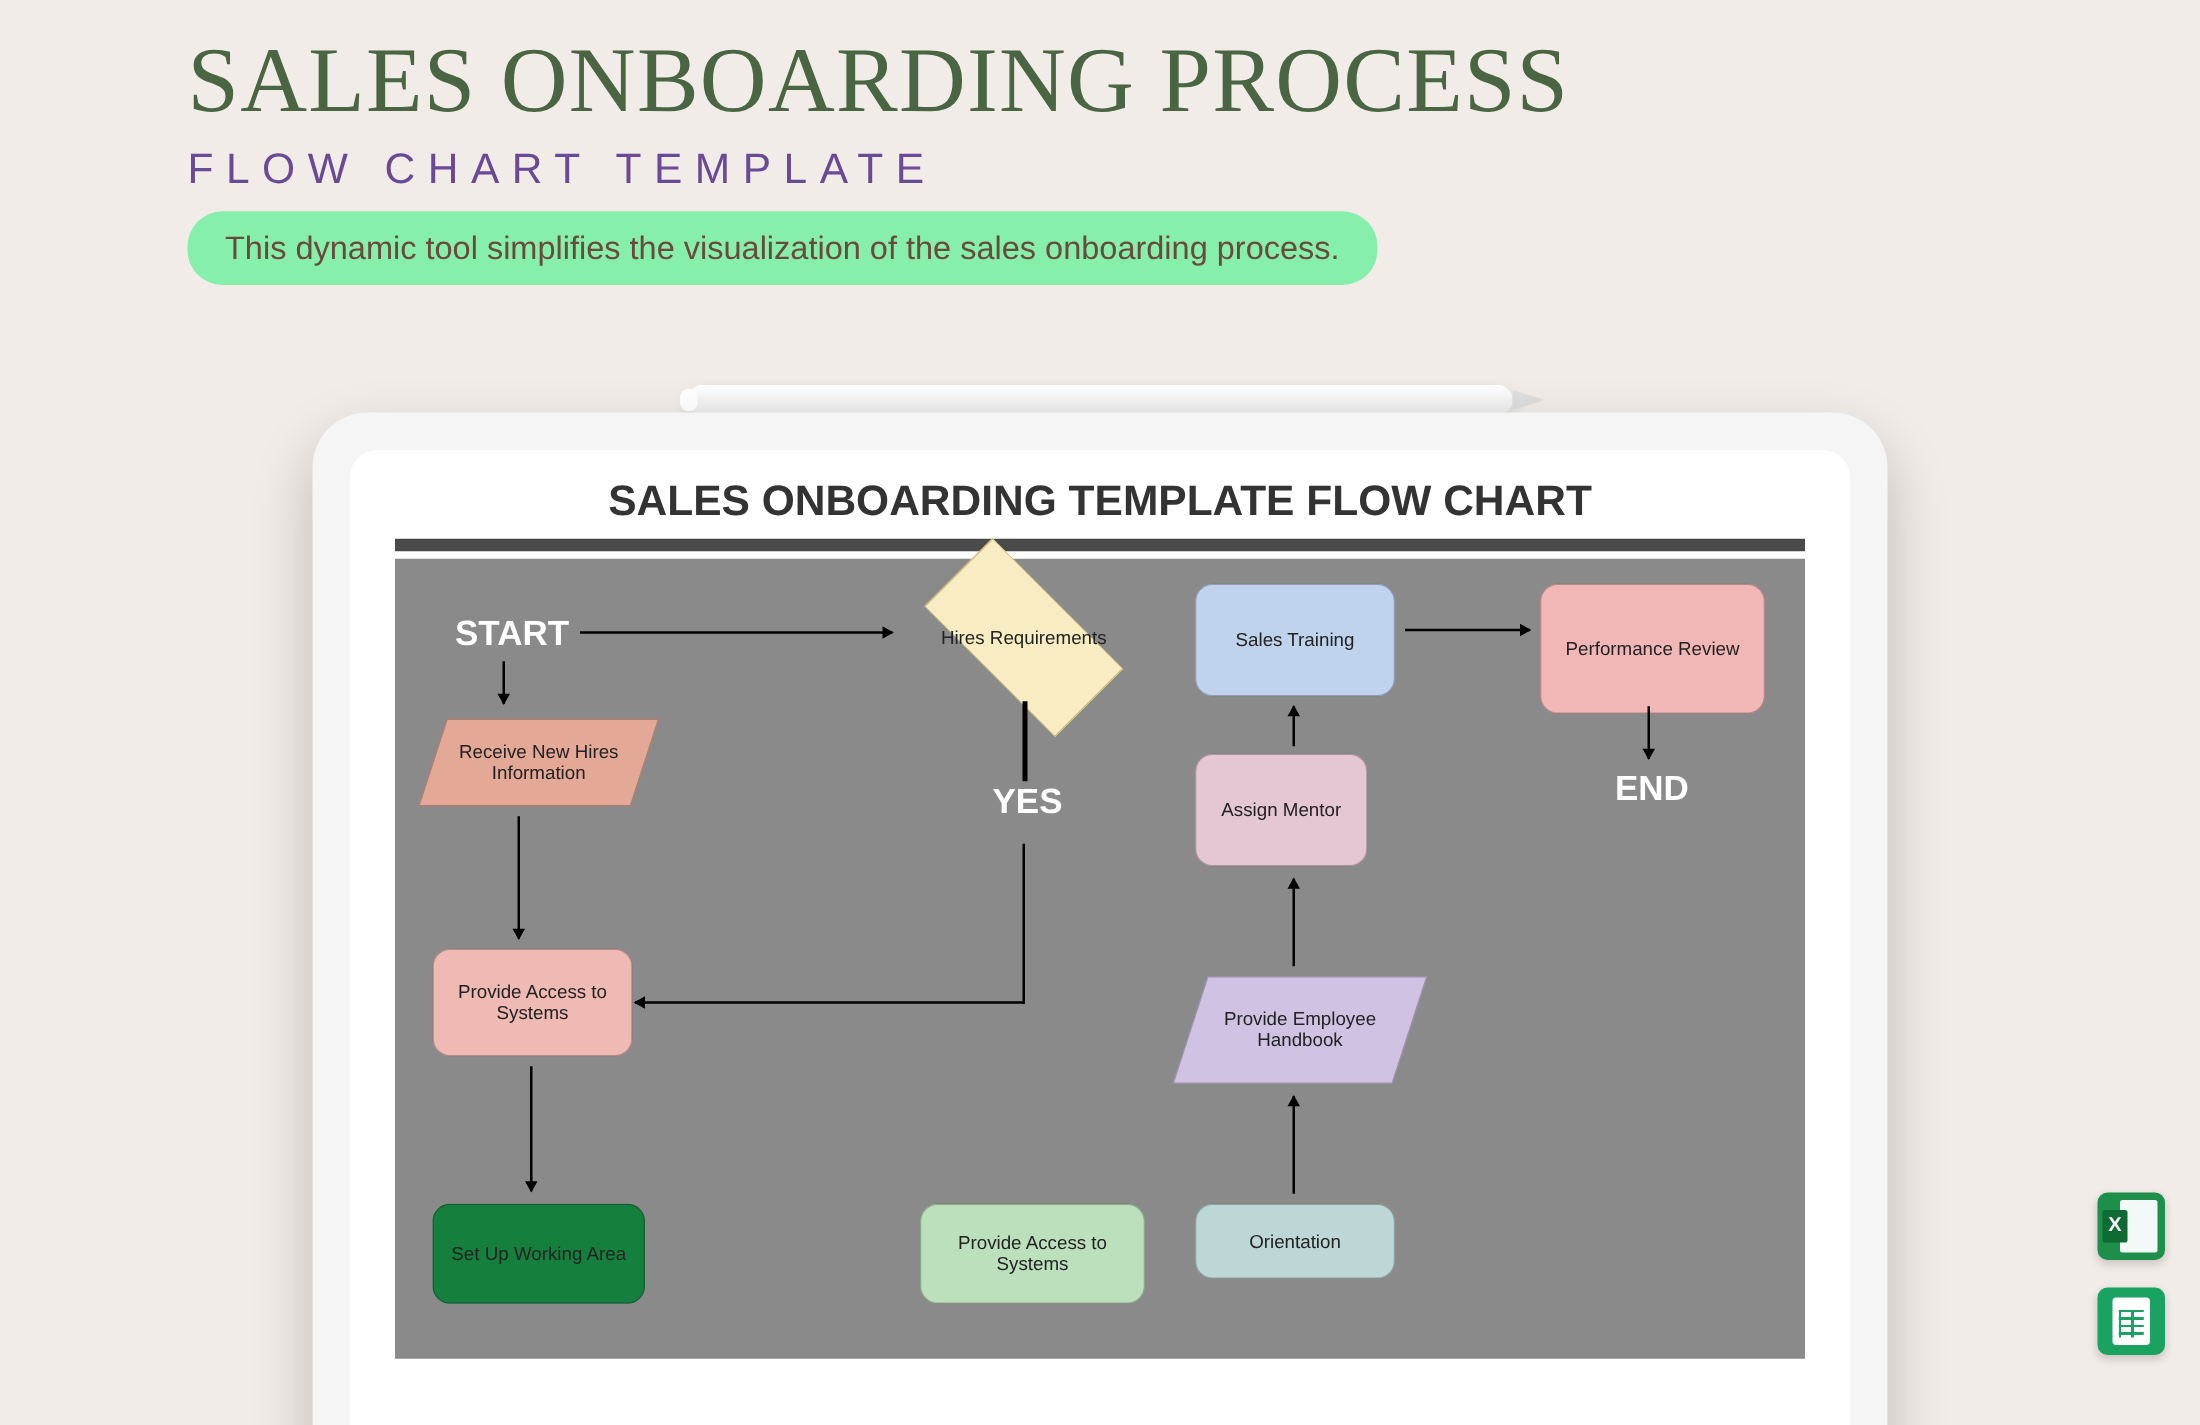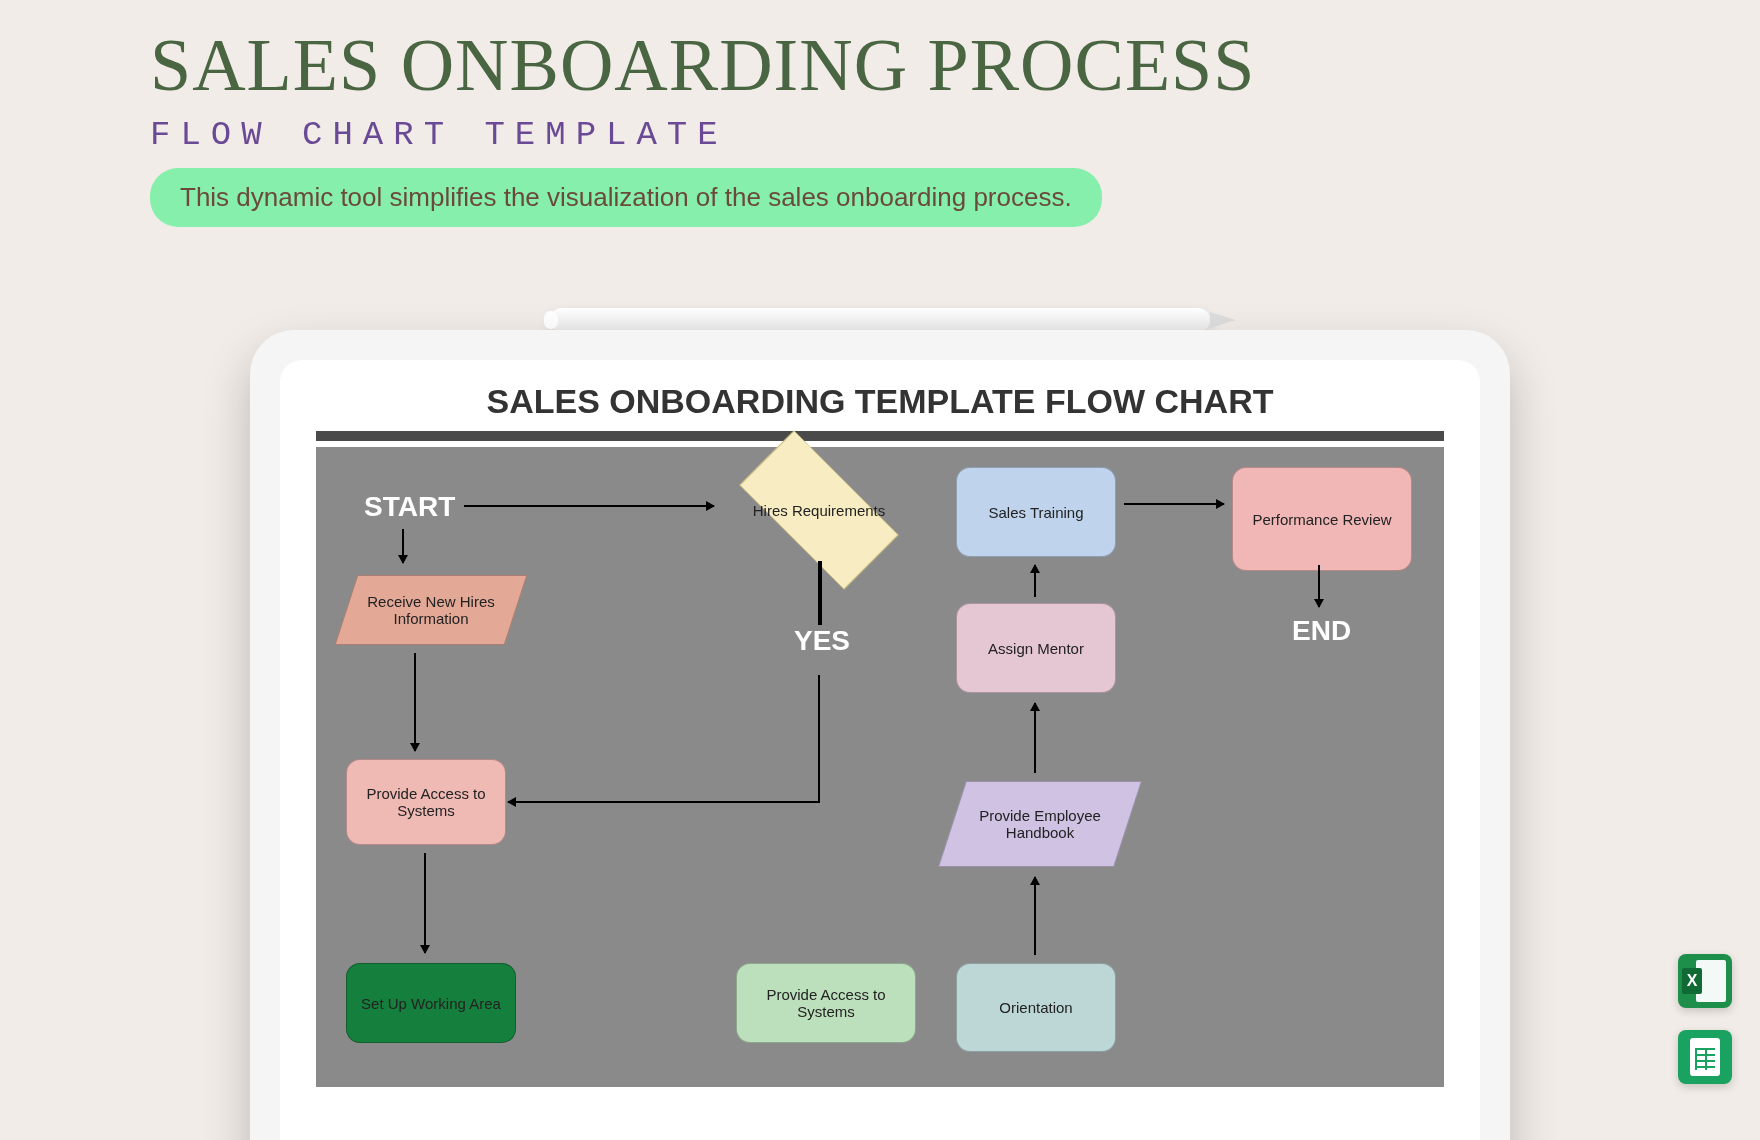--- a/index.html
+++ b/index.html
@@ -1,19 +1,19 @@
 <!DOCTYPE html>
 <html><head>
 <meta charset="utf-8">
 <style>
 *{box-sizing:border-box;margin:0;padding:0}
 body{width:1760px;height:1140px;background:#f2ece8;font-family:Arial,Helvetica,sans-serif;overflow:hidden;position:relative}
 .hdr{padding:28px 104px 0 150px}
 .title-main{font-family:Georgia,'Times New Roman',serif;font-size:74px;font-weight:400;letter-spacing:1px;color:#4a6542;line-height:1}
-.title-sub{font-family:Liberation Mono, monospace;font-size:34px;font-weight:500;letter-spacing:10px;color:#6a4a95;margin-top:14px}
+.title-sub{font-family:Liberation Sans, sans-serif;font-size:34px;font-weight:500;letter-spacing:10px;color:#6a4a95;margin-top:14px}
 .descpill{display:inline-block;background:#86efac;border-radius:28px;padding:14px 30px;margin-top:14px;color:#6a4a3c;font-size:26px}
 .stylus{position:absolute;left:50%;transform:translateX(-50%);top:308px;width:660px;height:24px;background:linear-gradient(180deg,#fff 0%,#e8e8e8 100%);border-radius:12px;box-shadow:0 6px 14px rgba(0,0,0,.12)}
 .stylus:before{content:"";position:absolute;right:-26px;top:4px;width:0;height:0;border-left:26px solid #ddd;border-top:8px solid transparent;border-bottom:8px solid transparent}
 .stylus:after{content:"";position:absolute;left:-6px;top:3px;width:14px;height:18px;background:#fff;border-radius:8px}
 .tablet{position:absolute;left:50%;transform:translateX(-50%);top:330px;width:1260px;height:900px;background:#f5f5f5;border-radius:44px;box-shadow:0 22px 48px rgba(0,0,0,.22);padding:30px}
 .screen{width:100%;height:100%;background:#fff;border-radius:22px;overflow:hidden;padding:22px 36px 0 36px}
 .chtitle{text-align:center;font-size:34px;font-weight:800;color:#333;font-family:Arial,sans-serif}
 .rule{height:10px;background:#4a4a4a;margin:10px 0 0 0}
 .canvas{position:relative;background:#8a8a8a;height:640px;margin-top:6px}
 .nd{position:absolute;display:flex;align-items:center;justify-content:center;text-align:center;font-size:15px;color:#222;border:1px solid rgba(0,0,0,.25);padding:6px}
@@ -84,29 +84,29 @@
       <div class="av" style="left:108px;top:406px;height:100px"></div>
 
       <div class="ln" style="left:502px;top:228px;width:2px;height:128px"></div>
       <div class="ln" style="left:200px;top:354px;width:304px;height:2px"></div>
       <div class="ah" style="left:192px;top:354px;width:8px;transform:scaleX(-1)"></div>
 
       <div class="nd rect" style="left:30px;top:516px;width:170px;height:80px;background:#15803d">Set Up Working Area</div>
 
       <div class="nd rect" style="left:420px;top:516px;width:180px;height:80px;background:#bde0bc">Provide Access to Systems</div>
 
-      <div class="nd rect" style="left:640px;top:516px;width:160px;height:89px;background:#bcd7d6">Orientation</div>
+      <div class="nd rect" style="left:640px;top:516px;width:160px;height:60px;background:#bcd7d6">Orientation</div>
 
       <div class="nd para" style="left:636px;top:334px;width:176px;height:86px;background:#cfc2e3">
           <span>Provide Employee Handbook</span>
         </div>
 
       <div class="avu" style="left:718px;top:430px;height:78px"></div>
 
-      <div class="nd rect" style="left:640px;top:156px;width:160px;height:90px;background:#e5c6d3">Assign Mentor</div>
+      <div class="nd rect" style="left:640px;top:156px;width:138px;height:90px;background:#e5c6d3">Assign Mentor</div>
 
       <div class="avu" style="left:718px;top:256px;height:70px"></div>
 
       <div class="nd rect" style="left:640px;top:20px;width:160px;height:90px;background:#bfd4ec">Sales Training</div>
 
       <div class="avu" style="left:718px;top:118px;height:32px"></div>
 
       <div class="ah" style="left:808px;top:56px;width:100px"></div>
 
       <div class="nd rect" style="left:916px;top:20px;width:180px;height:104px;background:#f0b7b6">Performance Review</div>

